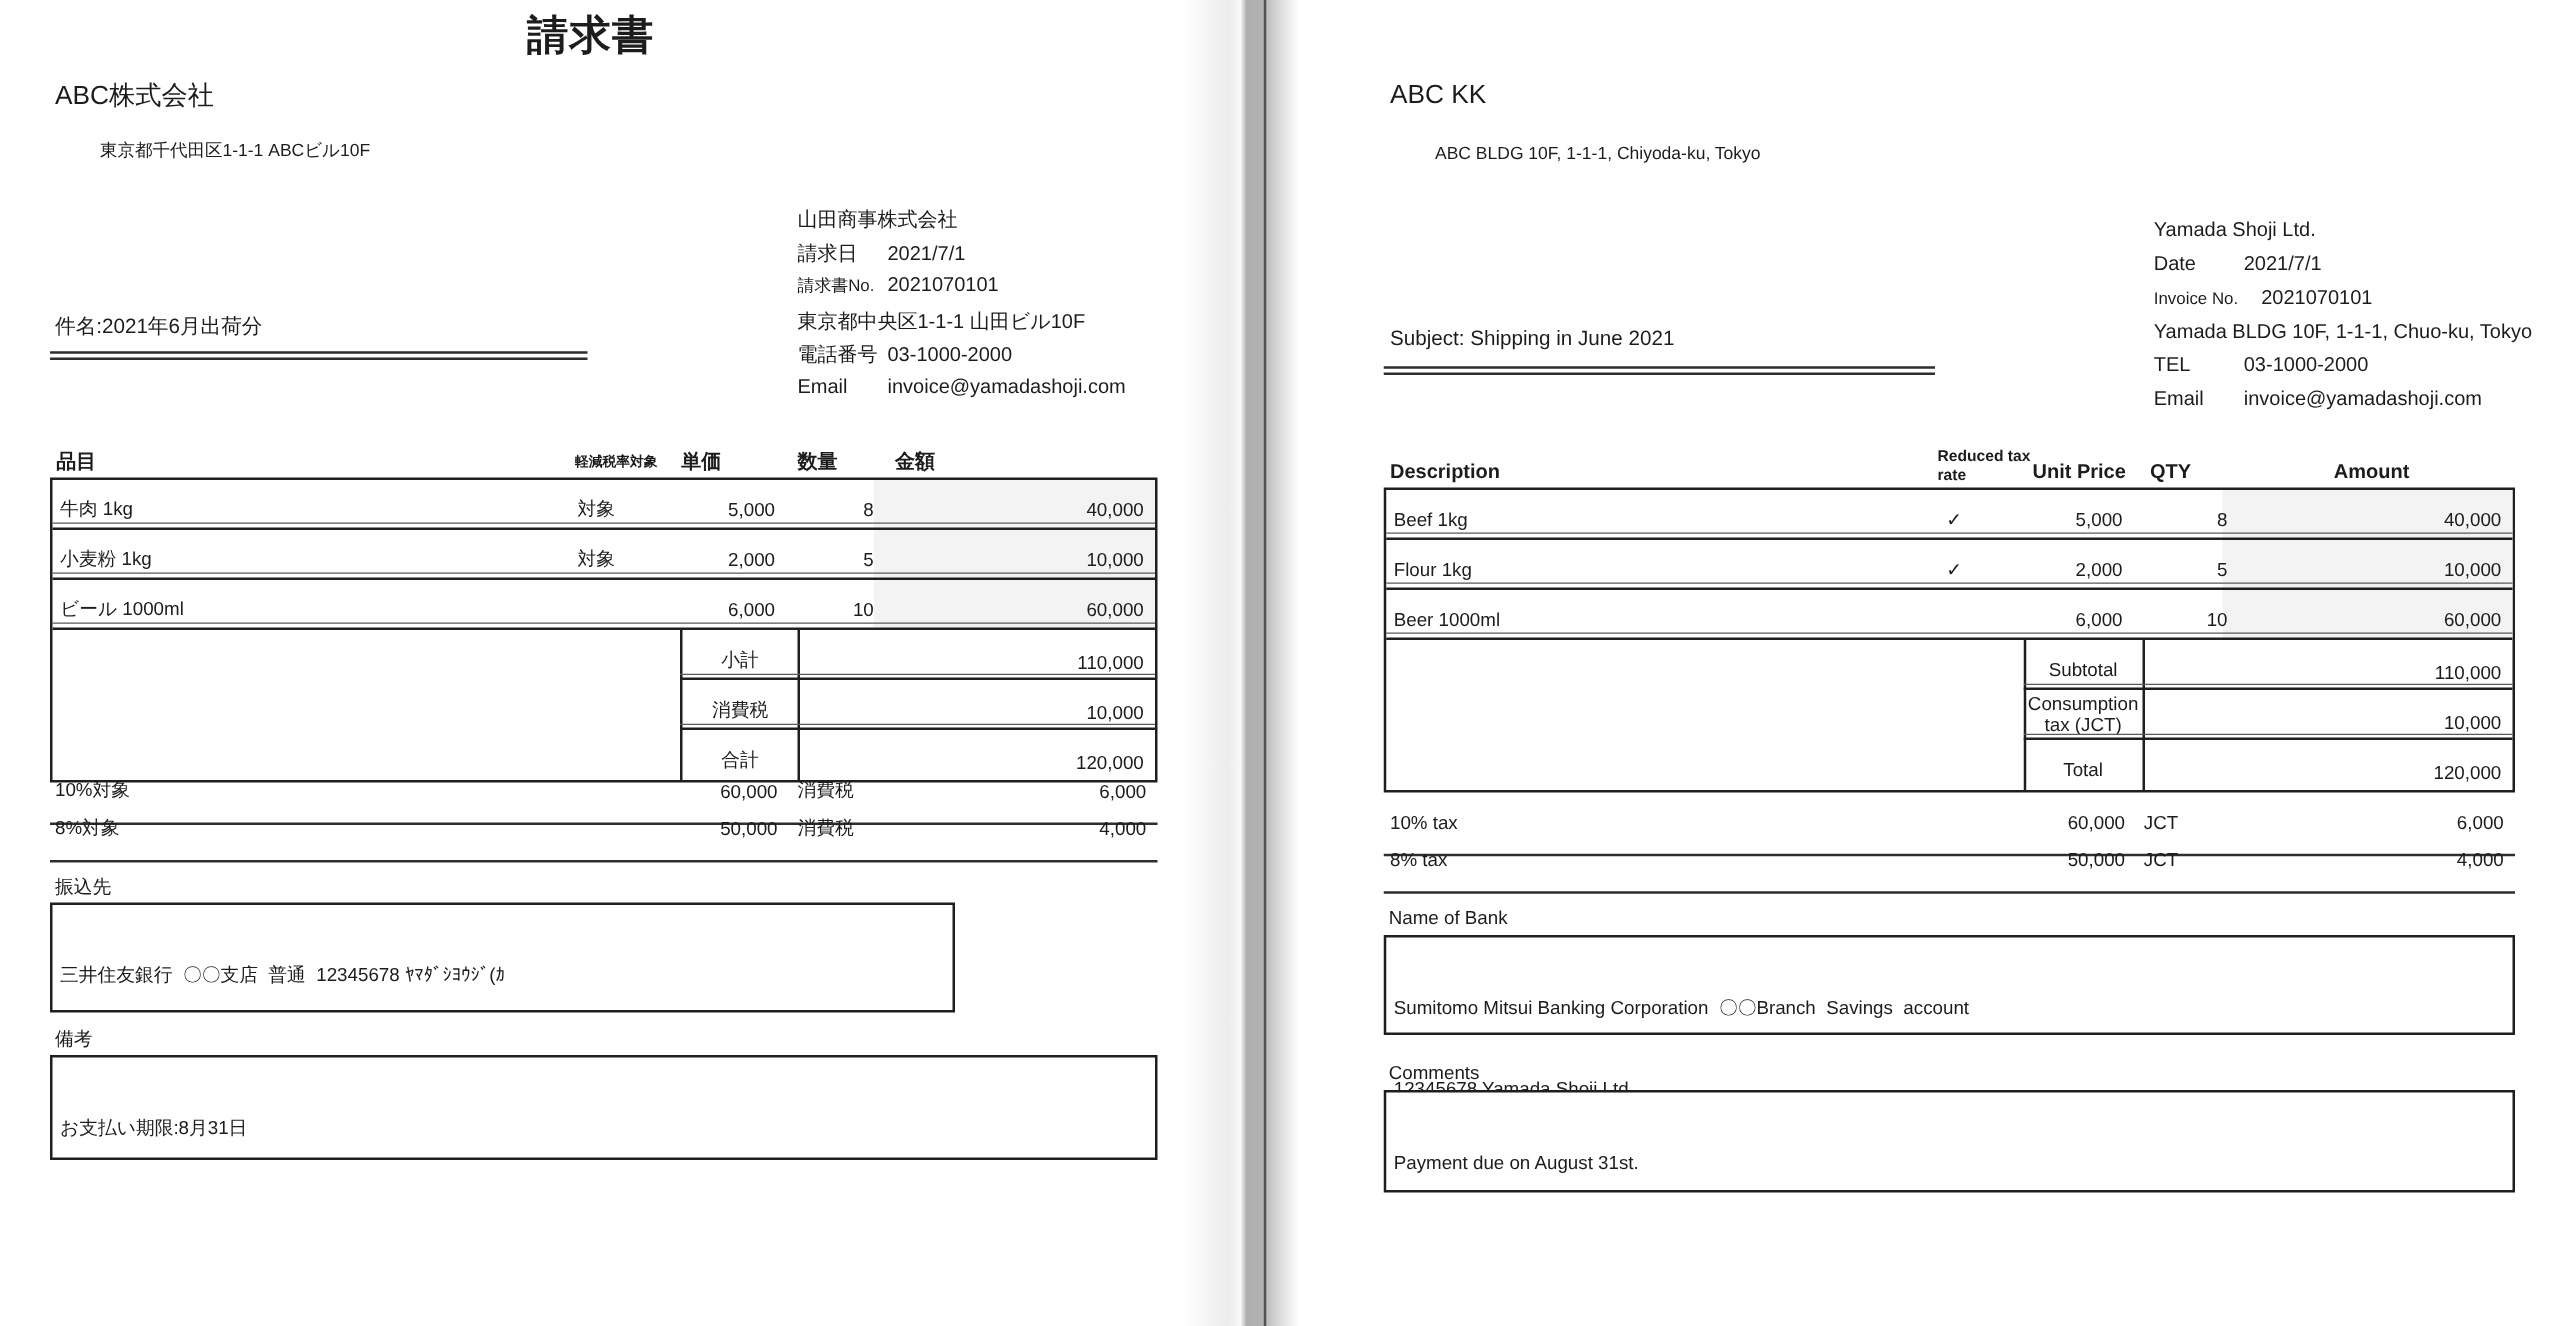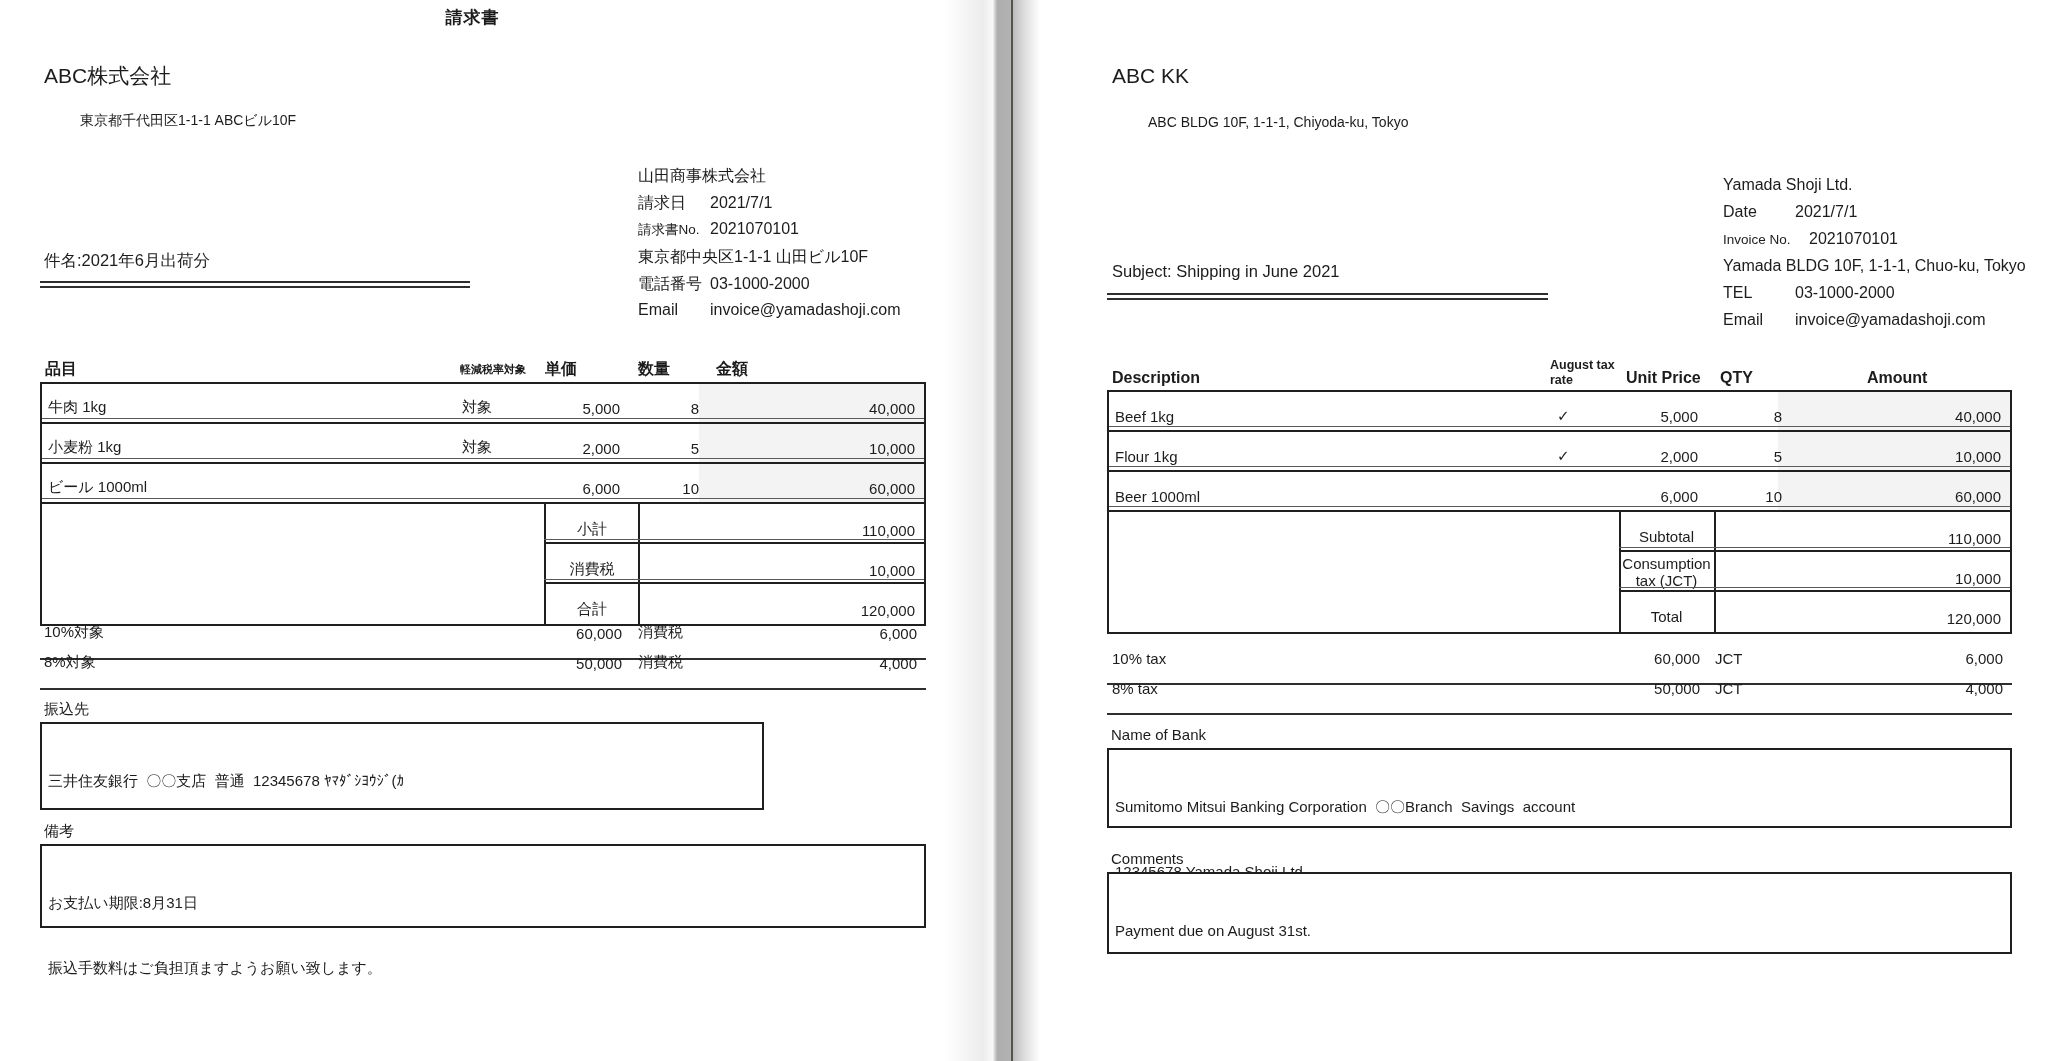--- a/index.html
+++ b/index.html
@@ -8,21 +8,21 @@
   .screen { position:relative; width:2048px; height:1061px; }
   .pane { position:absolute; top:0; bottom:0; background:#ffffff; }
   .pane-left  { left:0; width:945px; }
   .pane-right { left:1040px; width:1008px; }
   .divider { position:absolute; top:0; bottom:0; left:945px; width:95px;
     background:linear-gradient(to right,#ffffff 0%,#ececec 40%,#f9f9f9 50%,
       #aeaeae 55%,#b2b2b2 68%,#c2c2c2 74%,#dedede 84%,#efefef 92%,#ffffff 100%); }
   .divider-line { position:absolute; top:0; bottom:0; left:1011px; width:2px; background:#54524e; }
   .abs { position:absolute; }
   .doc-title { left:0; right:0; text-align:center; font-weight:bold; }
-  .title-jp { top:6px; font-size:17px; letter-spacing:1px;font-family:Liberation Mono, monospace; }
+  .title-jp { top:6px; font-size:33px; letter-spacing:1px;font-family:Liberation Mono, monospace; }
   .title-en { top:6px; font-size:30px; padding-left:46px; }
   .company { font-size:21px; }
   .addr { font-size:14px;margin-left:36px; }
   .info { font-size:16px; }
   .info-row { position:absolute; left:0; white-space:nowrap; }
   .info-label { display:inline-block; width:72px; }
   .info-label.small { font-size:13.5px; }
   .subject { font-size:16.5px; }
   .dbl-rule { height:7px; border-top:2px solid #2e2e2e; border-bottom:2px solid #2e2e2e; }
   
@@ -141,21 +141,20 @@
     </div>
 
     <div class="abs sec-label" style="left:44px;top:700px">振込先</div>
     <div class="box" style="left:40px;top:722px;width:724px;height:88px">
       <div>三井住友銀行  〇〇支店  普通  12345678 ﾔﾏﾀﾞｼﾖｳｼﾞ(ｶ</div>
     </div>
 
     <div class="abs sec-label" style="left:44px;top:822px">備考</div>
     <div class="box" style="left:40px;top:844px;width:886px;height:84px">
       <div>お支払い期限:8月31日</div>
-      <div>振込手数料はご負担頂ますようお願い致します。</div>
     </div>
   </section>
 
   <div class="divider"></div>
   <div class="divider-line"></div>
 
   <section class="pane pane-right">
 
     <div class="abs company" style="left:72px;top:64px">ABC KK</div>
     <div class="abs addr" style="left:72px;top:114px">ABC BLDG 10F, 1-1-1, Chiyoda-ku, Tokyo</div>
@@ -168,21 +167,21 @@
       <div class="info-row" style="top:108px"><span class="info-label">TEL</span><span>03-1000-2000</span></div>
       <div class="info-row" style="top:135px"><span class="info-label">Email</span><span>invoice@yamadashoji.com</span></div>
     </div>
 
     <div class="abs subject" style="left:72px;top:262px">Subject: Shipping in June 2021</div>
     <div class="abs dbl-rule" style="left:67px;top:293px;width:441px"></div>
 
     <div class="abs itable" style="left:67px;top:362px;width:905px">
       <div class="thead" style="height:28px">
         <span class="abs hdr" style="left:5px;bottom:3px">Description</span>
-        <span class="abs hdr-small-en" style="left:443px;bottom:3px">August tax rate</span>
+        <span class="abs hdr-small-en" style="left:443px;bottom:3px">Reduced tax rate</span>
         <span class="abs hdr" style="left:519px;bottom:3px">Unit Price</span>
         <span class="abs hdr" style="left:613px;bottom:3px">QTY</span>
         <span class="abs hdr" style="left:760px;bottom:3px">Amount</span>
       </div>
       <div class="tbody">
         <div class="shade" style="right:0;width:232px;height:120px"></div>
         <div class="item-row">
           <span class="cell" style="left:6px">Beef 1kg</span>
           <span class="cell" style="left:448px">✓</span>
           <span class="cell" style="right:312px">5,000</span>

